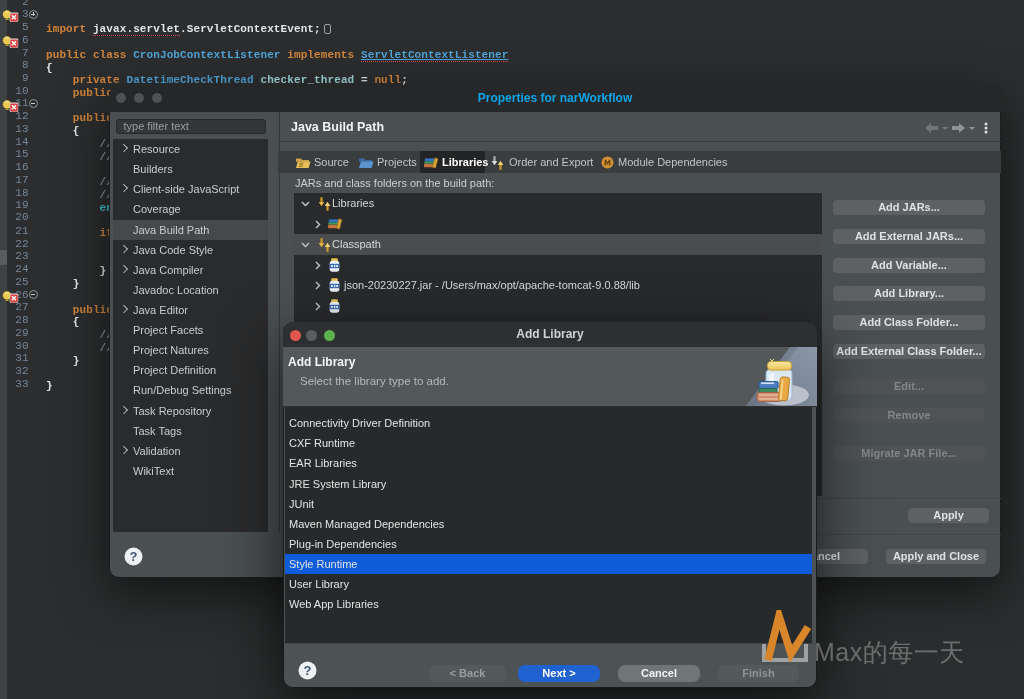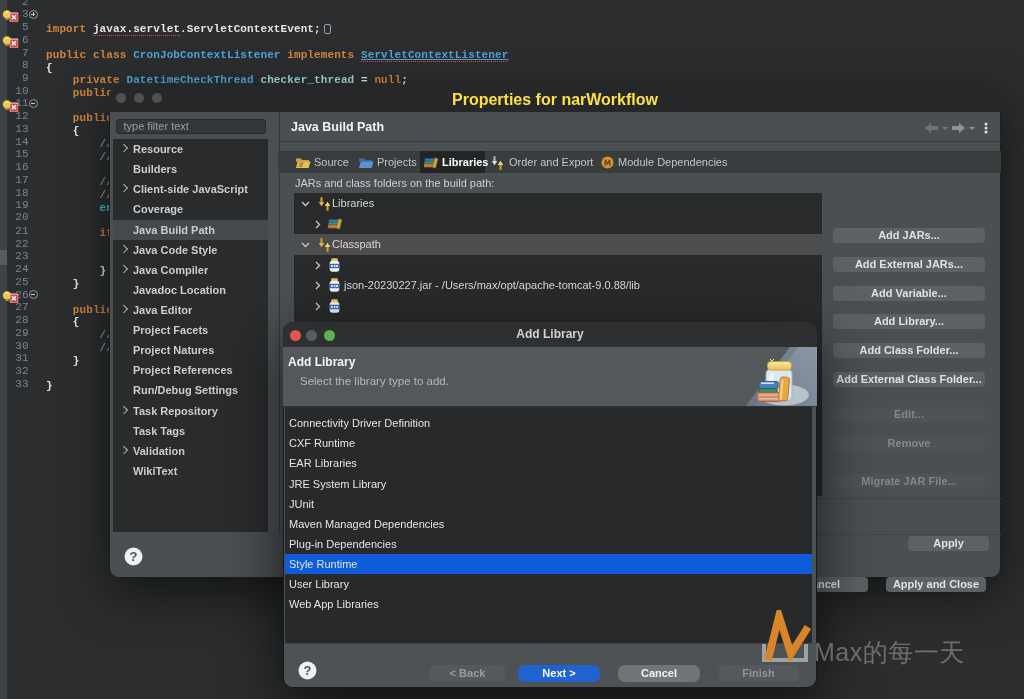--- a/index.html
+++ b/index.html
@@ -9,25 +9,25 @@
 .cl { position:absolute; left:46px; font:bold 11px "Liberation Mono",monospace; white-space:pre; letter-spacing:0.1px;margin-top:15px;}
 .sq { border-bottom:1.5px dotted #e8454a; }
 .fbox { display:inline-block; width:7px; height:10px; border:1px solid #9aa0a4; border-radius:2px; margin-left:3px; vertical-align:-2px;}
 .foldp, .foldm { position:absolute; left:28.5px; width:9px; height:9px; border:1px solid #8f9598; border-radius:50%; }
 .foldp::before { content:""; position:absolute; left:1.5px; top:3px; width:4px; height:1px; background:#c6cacc; }
 .foldp::after { content:""; position:absolute; left:3px; top:1.5px; width:1px; height:4px; background:#c6cacc; }
 .foldm::before { content:""; position:absolute; left:1.5px; top:3px; width:4px; height:1px; background:#c6cacc; }
 .bulb { position:absolute; left:1.5px; z-index:2; }
 .chr { position:absolute; width:6px; height:6px; }
 .chr::before { content:""; position:absolute; left:0; top:0; width:4.5px; height:4.5px; border-right:1.4px solid #b9bcbe; border-top:1.4px solid #b9bcbe; transform:rotate(45deg); }
-.ti { position:absolute; left:20px; height:20px; line-height:20px; font-size:11px; color:#caccce; white-space:pre;font-weight:bold; }
+.ti { position:absolute; left:20px; height:20px; line-height:20px; font-size:11px; color:#caccce; white-space:pre; }
 .tab { position:absolute; top:151px; height:22px; line-height:22px; font-size:11px; color:#c2c5c6; }
 .bpt { position:absolute; height:20.5px; line-height:20.5px; font-size:11px; color:#d6d8d9; white-space:pre; }
 .pbtn { position:absolute; height:15px; border-radius:4px; background:#5d6163; color:#dfe1e2;
-  font-size:11px; font-weight:bold; text-align:center; line-height:15px;margin-top:28px; }
+  font-size:11px; font-weight:bold; text-align:center; line-height:15px; }
 .pbtn.dis { background:#4f5355; color:#83878a; }
 .li { position:absolute; left:4px; height:14px; line-height:14px; font-size:11px; color:#e2e4e5; white-space:pre; }
 .wbtn { position:absolute; top:665px; height:16.5px; border-radius:7px; font-size:11px; font-weight:bold;
   text-align:center; line-height:16.5px; }
 </style></head>
 <body>
 
 <div style="position:absolute;left:0;top:0;width:1024px;height:699px;background:#2b2d2e"></div>
 <div style="position:absolute;left:0;top:0;width:6.5px;height:699px;background:#3e4245"></div>
 <div style="position:absolute;left:0;top:250px;width:6.5px;height:15px;background:#585c5e"></div>
@@ -121,42 +121,42 @@
 <div class="gnum" style="top:352.2px">31</div>
 <div class="gnum" style="top:365.0px">32</div>
 <div class="cl" style="top:365.0px"><span style="color:#e3e5e6;">}</span></div>
 <div class="gnum" style="top:377.7px">33</div>
 
 <div style="position:absolute;left:109px;top:86px;width:892px;height:492px;background:#4a4f52;border-radius:10px;box-shadow:0 15px 50px rgba(0,0,0,0.55);border:1px solid #1c1d1e"></div>
 <div style="position:absolute;left:109px;top:86px;width:892px;height:26px;background:#262728;border-radius:10px 10px 0 0"></div>
 <div style="position:absolute;left:116px;top:93px;width:10px;height:10px;border-radius:50%;background:#4e5052"></div>
 <div style="position:absolute;left:134px;top:93px;width:10px;height:10px;border-radius:50%;background:#4e5052"></div>
 <div style="position:absolute;left:152px;top:93px;width:10px;height:10px;border-radius:50%;background:#4e5052"></div>
-<div style="position:absolute;left:109px;top:91px;width:892px;height:16px;text-align:center;font-size:16px;font-weight:bold;color:#fde047">Properties for narWorkflow</div>
+<div style="position:absolute;left:109px;top:91px;width:892px;height:16px;text-align:center;font-size:12px;font-weight:bold;color:#0ea5e9">Properties for narWorkflow</div>
 
 <div style="position:absolute;left:115.5px;top:118.5px;width:150px;height:15px;background:#343638;border:1px solid #26282a;border-radius:3px;font-size:11px;color:#9a9ea1;line-height:13px;padding-left:7px">type filter text</div>
 <div style="position:absolute;left:113px;top:139px;width:155px;height:393px;background:#2a2b2c">
 <div class="chr" style="left:8px;top:6.0px"></div>
 <div class="ti" style="top:0.0px">Resource</div>
 <div class="ti" style="top:20.1px">Builders</div>
 <div class="chr" style="left:8px;top:46.2px"></div>
 <div class="ti" style="top:40.2px">Client-side JavaScript</div>
 <div class="ti" style="top:60.4px">Coverage</div>
 <div style="position:absolute;left:0;top:80.5px;width:155px;height:20px;background:#46494b"></div>
 <div class="ti" style="top:80.5px">Java Build Path</div>
 <div class="chr" style="left:8px;top:106.6px"></div>
 <div class="ti" style="top:100.6px">Java Code Style</div>
 <div class="chr" style="left:8px;top:126.7px"></div>
 <div class="ti" style="top:120.7px">Java Compiler</div>
 <div class="ti" style="top:140.8px">Javadoc Location</div>
 <div class="chr" style="left:8px;top:167.0px"></div>
 <div class="ti" style="top:161.0px">Java Editor</div>
 <div class="ti" style="top:181.1px">Project Facets</div>
 <div class="ti" style="top:201.2px">Project Natures</div>
-<div class="ti" style="top:221.3px">Project References</div>
+<div class="ti" style="top:221.3px">Project Definition</div>
 <div class="ti" style="top:241.4px">Run/Debug Settings</div>
 <div class="chr" style="left:8px;top:267.6px"></div>
 <div class="ti" style="top:261.6px">Task Repository</div>
 <div class="ti" style="top:281.7px">Task Tags</div>
 <div class="chr" style="left:8px;top:307.8px"></div>
 <div class="ti" style="top:301.8px">Validation</div>
 <div class="ti" style="top:321.9px">WikiText</div>
 </div>
 <div style="position:absolute;left:279px;top:112px;width:1px;height:420px;background:#35383a"></div>
 

